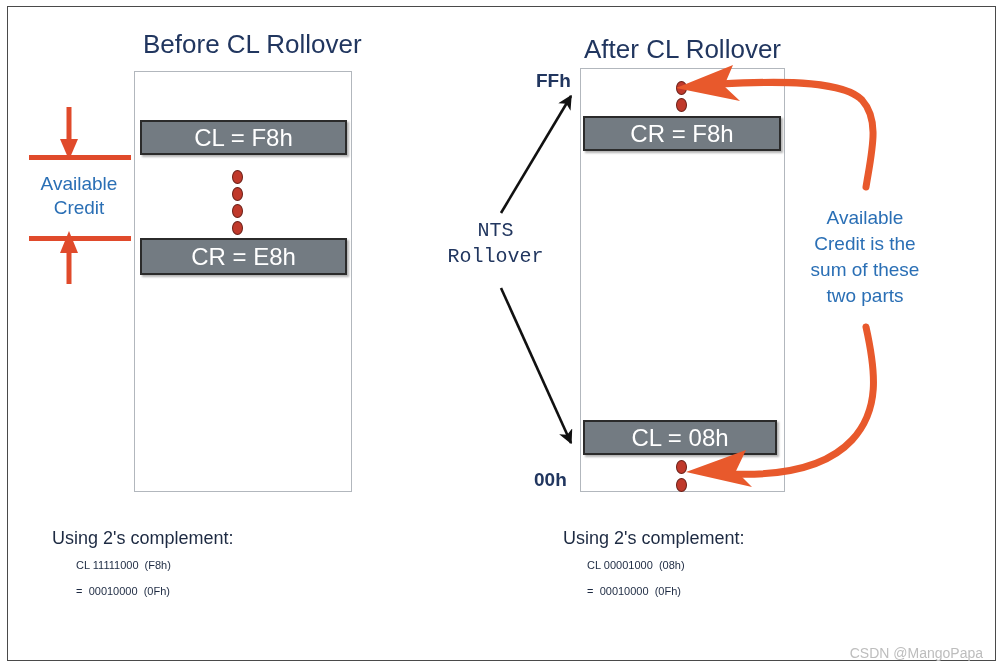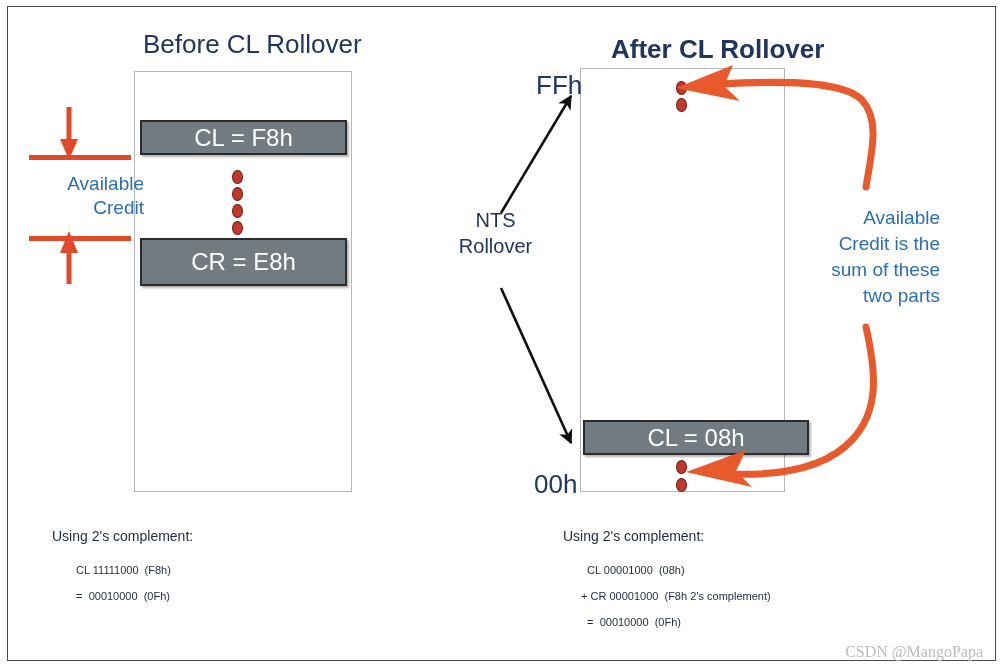--- a/index.html
+++ b/index.html
@@ -62,62 +62,62 @@
   .redbar{
     position:absolute;
     height:5px;
     background:#e04a2b;
   }
   .bluelabel{
     position:absolute;
     color:#2a6fb5;
     font-size:19px;
     line-height:24px;
-    text-align:right;
+    text-align:center;
     white-space:nowrap;
   }
   .navylabel{
     position:absolute;
     color:#21365f;
     font-size:20px;
     line-height:26px;
     text-align:center;
     white-space:nowrap;
   }
   .hexlabel{
     position:absolute;
     color:#21365f;
-    font-size:26px;
-    white-space:nowrap;
+    font-size:19px;
+    white-space:nowrap;
+    font-weight:bold;
   }
   .codeblock{
     position:absolute;
     color:#1d2a42;
   }
   .codeblock .head{
     font-family:"Liberation Sans", sans-serif;
-    font-size:14px;
-    margin:0 0 15px 0;
+    font-size:18px;
+    margin:0 0 5px 0;
     white-space:pre;
   }
   .codeblock .mono{
     font-family:Liberation Sans, sans-serif;
     font-size:11px;
     line-height:22px;
     white-space:pre;
     margin:4px;
     padding-left:14px;
   }
   .watermark{
     position:absolute;
     right:22px;bottom:8px;
     color:#bdbdbd;
-    font-size:16px;
-    white-space:nowrap;
-    font-family:Liberation Serif, serif;
+    font-size:14px;
+    white-space:nowrap;
   }
   svg.overlay{
     position:absolute;
     left:0;top:0;
     width:1005px;height:669px;
     pointer-events:none;
   }
 </style>
 </head>
 <body>
@@ -129,57 +129,57 @@
 
   <div class="membox" style="left:134px;top:71px;width:218px;height:421px;"></div>
 
   <div class="greybar" style="left:140px;top:120px;width:207px;height:35px;">CL = F8h</div>
 
   <div class="dot" style="left:232px;top:170px;"></div>
   <div class="dot" style="left:232px;top:187px;"></div>
   <div class="dot" style="left:232px;top:204px;"></div>
   <div class="dot" style="left:232px;top:221px;"></div>
 
-  <div class="greybar" style="left:140px;top:238px;width:207px;height:48px;">CR = E8h</div>
+  <div class="greybar" style="left:140px;top:238px;width:207px;height:37px;">CR = E8h</div>
 
   <div class="redbar" style="left:29px;top:155px;width:102px;"></div>
   <div class="redbar" style="left:29px;top:236px;width:102px;"></div>
 
   <div class="bluelabel" style="left:14px;top:172px;width:130px;"><span>Available</span><br><span>Credit</span></div>
 
   <div class="codeblock" style="left:52px;top:528px;">
     <p class="head">Using 2's complement:</p>
     <p class="mono">  CL 11111000  (F8h)</p>
     <p class="mono">  =  00010000  (0Fh)</p>
   </div>
 
-  <div class="title" style="left:611px;top:34px;font-weight:bold;">After CL Rollover</div>
+  <div class="title" style="left:584px;top:34px;">After CL Rollover</div>
 
   <div class="membox" style="left:580px;top:68px;width:205px;height:424px;"></div>
 
   <div class="hexlabel" style="left:536px;top:70px;">FFh</div>
   <div class="hexlabel" style="left:534px;top:469px;text-align:right;">00h</div>
 
   <div class="dot" style="left:676px;top:81px;"></div>
   <div class="dot" style="left:676px;top:98px;"></div>
 
-
-  <div class="greybar" style="left:583px;top:420px;width:226px;height:35px;">CL = 08h</div>
+  <div class="greybar" style="left:583px;top:116px;width:198px;height:35px;">CR = F8h</div>
+
+  <div class="greybar" style="left:583px;top:420px;width:194px;height:35px;">CL = 08h</div>
 
   <div class="dot" style="left:676px;top:460px;"></div>
   <div class="dot" style="left:676px;top:478px;"></div>
 
-  <div class="navylabel" style="left:438px;top:207px;width:115px;"><span>NTS</span><br><span>Rollover</span></div>
+  <div class="navylabel" style="left:438px;top:218px;width:115px;font-family:Liberation Mono, monospace;"><span>NTS</span><br><span>Rollover</span></div>
 
   <div class="bluelabel" style="left:790px;top:205px;width:150px;line-height:26px;"><span>Available</span><br><span>Credit is the</span><br><span>sum of these</span><br><span>two parts</span></div>
 
   <div class="codeblock" style="left:563px;top:528px;">
     <p class="head">Using 2's complement:</p>
     <p class="mono">  CL 00001000  (08h)</p>
-    <p class="mono">+ CR 00001000  (F8h 2’s complement)</p>
     <p class="mono">  =  00010000  (0Fh)</p>
   </div>
 
   <svg class="overlay" viewBox="0 0 1005 669">
     <defs>
       <marker id="blkArrow" viewBox="0 0 10 10" refX="9" refY="5" markerWidth="5.5" markerHeight="5.5" orient="auto-start-reverse">
         <path d="M0,0 L10,5 L0,10 L2.6,5 z" fill="#111111"></path>
       </marker>
     </defs>
 

